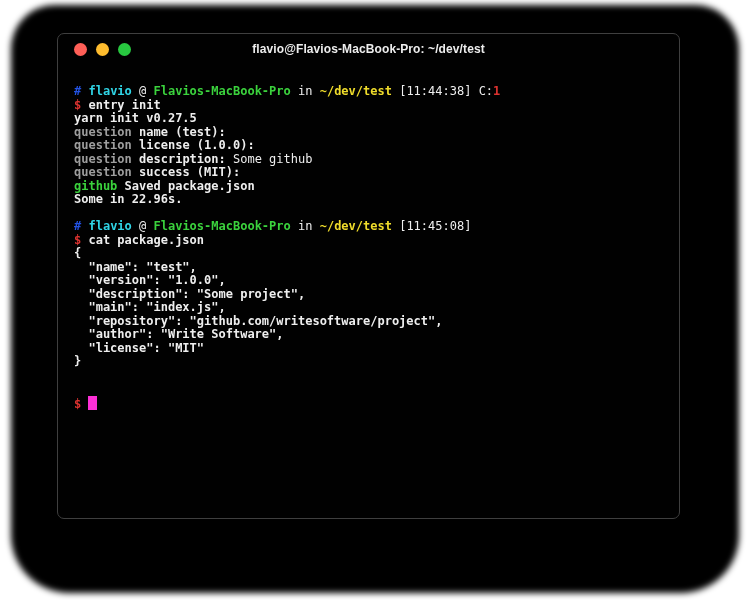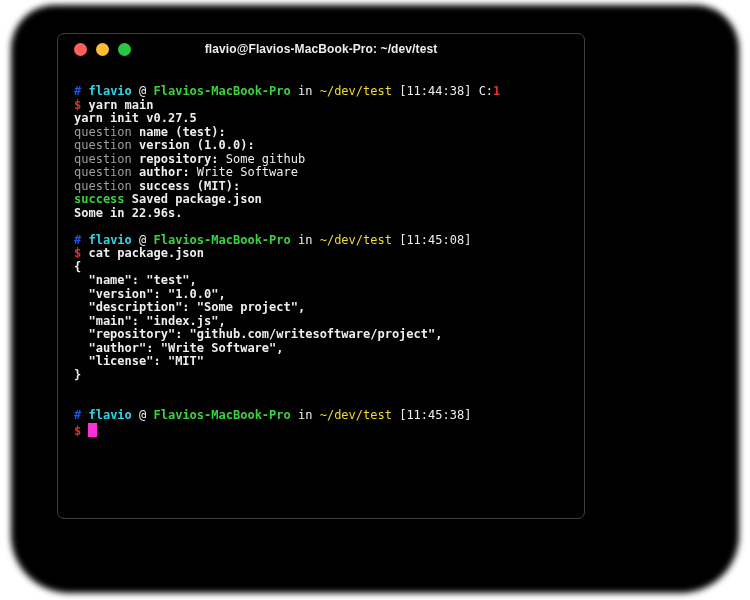--- a/index.html
+++ b/index.html
@@ -11,21 +11,21 @@
     left: 11px; top: 5px;
     width: 728px; height: 588px;
     background: #000;
     border-radius: 44px 44px 58px 58px;
     filter: blur(3px);
   }
 
   .terminal-window {
     position: absolute;
     left: 57px; top: 33px;
-    width: 528px; height: 486px;
+    width: 623px; height: 486px;
     background: #010101;
     border: 1px solid #3f3f3f;
     border-radius: 7px;
     overflow: hidden;
   }
 
   .title-bar {
     position: relative;
     height: 30px;
     display: flex;
@@ -68,24 +68,24 @@
     font-size: 12px;
     line-height: 13.5px;
     cursor: text;
   }
   .term-line { white-space: pre; min-height: 13.5px; }
 
   .c-blue   { color: var(--blue);   font-weight: 700; }
   .c-red    { color: var(--red);    font-weight: 700; }
   .c-cyan   { color: var(--cyan);   font-weight: 700; }
   .c-green  { color: var(--green);  font-weight: 700; }
-  .c-yellow { color: var(--yellow); font-weight: 400; }
+  .c-yellow { color: var(--yellow); font-weight: 700; }
   .c-bold   { color: var(--white);  font-weight: 700; }
   .c-white  { color: var(--white);  font-weight: 400; }
-  .c-dim    { color: var(--dim);    font-weight: 400; }
+  .c-dim    { color: var(--dim);    font-weight: 700; }
   .c-cursor {
     display: inline-block;
     width: 9px; height: 14px;
     background: var(--cursor);
     vertical-align: -2px;
   }
 </style>
 </head>
 <body>
 
@@ -95,39 +95,37 @@
   <div class="title-bar">
     <div class="traffic-lights">
       <button class="traffic-light tl-close"></button>
       <button class="traffic-light tl-min"></button>
       <button class="traffic-light tl-zoom"></button>
     </div>
     <div class="window-title">flavio@Flavios-MacBook-Pro: ~/dev/test</div>
   </div>
   <div class="terminal-output">
       <div class="term-line"><span class="c-blue"># </span><span class="c-cyan">flavio</span><span class="c-white"> @ </span><span class="c-green">Flavios-MacBook-Pro</span><span class="c-white"> in </span><span class="c-yellow">~/dev/test</span><span class="c-white"> [11:44:38] </span><span class="c-white">C:</span><span class="c-red">1</span></div>
-      <div class="term-line"><span class="c-red">$ </span><span class="c-bold">yarn main</span></div>
+      <div class="term-line"><span class="c-red">$ </span><span class="c-bold">entry init</span></div>
       <div class="term-line"><span class="c-bold">yarn init v0.27.5</span></div>
       <div class="term-line"><span class="c-dim">question </span><span class="c-bold">name (test):</span></div>
-      <div class="term-line"><span class="c-dim">question </span><span class="c-bold">version (1.0.0):</span></div>
-      <div class="term-line"><span class="c-dim">question </span><span class="c-bold">repository:</span><span class="c-white"> Some github</span></div>
-      <div class="term-line"><span class="c-dim">question </span><span class="c-bold">author:</span><span class="c-white"> Write Software</span></div>
+      <div class="term-line"><span class="c-dim">question </span><span class="c-bold">license (1.0.0):</span></div>
+      <div class="term-line"><span class="c-dim">question </span><span class="c-bold">description:</span><span class="c-white"> Some github</span></div>
       <div class="term-line"><span class="c-dim">question </span><span class="c-bold">success (MIT):</span></div>
-      <div class="term-line"><span class="c-green">success</span><span class="c-bold"> Saved package.json</span></div>
+      <div class="term-line"><span class="c-green">github</span><span class="c-bold"> Saved package.json</span></div>
       <div class="term-line"><span class="c-bold">Some in 22.96s.</span></div>
       <div class="term-line"></div>
       <div class="term-line"><span class="c-blue"># </span><span class="c-cyan">flavio</span><span class="c-white"> @ </span><span class="c-green">Flavios-MacBook-Pro</span><span class="c-white"> in </span><span class="c-yellow">~/dev/test</span><span class="c-white"> [11:45:08]</span></div>
       <div class="term-line"><span class="c-red">$ </span><span class="c-bold">cat package.json</span></div>
       <div class="term-line"><span class="c-bold">{</span></div>
       <div class="term-line"><span class="c-bold">  "name": "test",</span></div>
       <div class="term-line"><span class="c-bold">  "version": "1.0.0",</span></div>
       <div class="term-line"><span class="c-bold">  "description": "Some project",</span></div>
       <div class="term-line"><span class="c-bold">  "main": "index.js",</span></div>
       <div class="term-line"><span class="c-bold">  "repository": "github.com/writesoftware/project",</span></div>
       <div class="term-line"><span class="c-bold">  "author": "Write Software",</span></div>
       <div class="term-line"><span class="c-bold">  "license": "MIT"</span></div>
       <div class="term-line"><span class="c-bold">}</span></div>
       <div class="term-line"></div>
       <div class="term-line"></div>
-      <div class="term-line"><span class="c-blue"># </span><span class="c-cyan">flavio</span><span class="c-white"> @ </span><span class="c-green">Flavios-MacBook-Pro</span><span class="c-white"> in </span><span class="c-yellow">~/dev/test</span><span class="c-white"> [11:45:38]</span></div>
       <div class="term-line"><span class="c-red">$ </span><span class="c-cursor"></span></div>
     </div>
 </div>
 
 </body></html>

